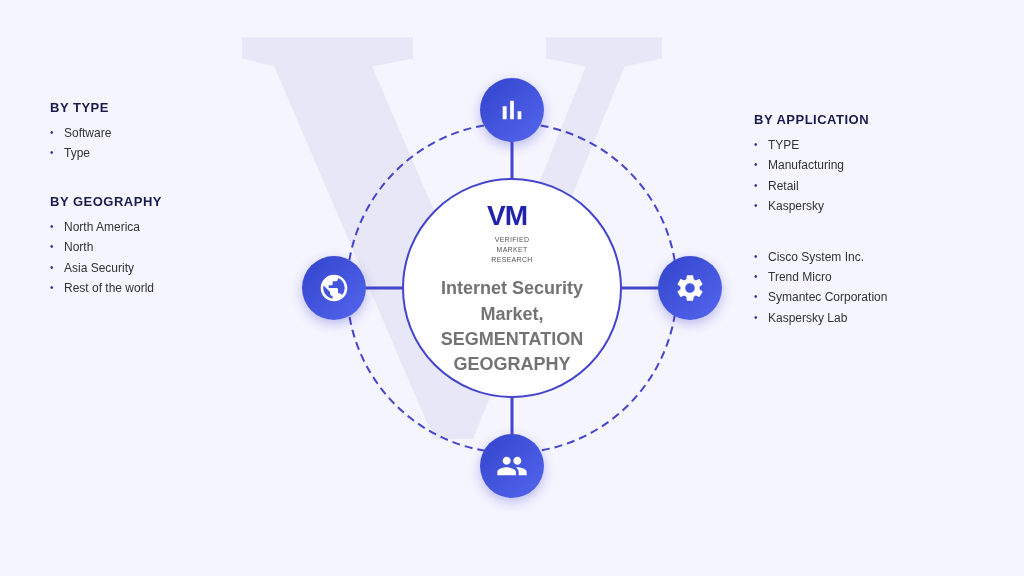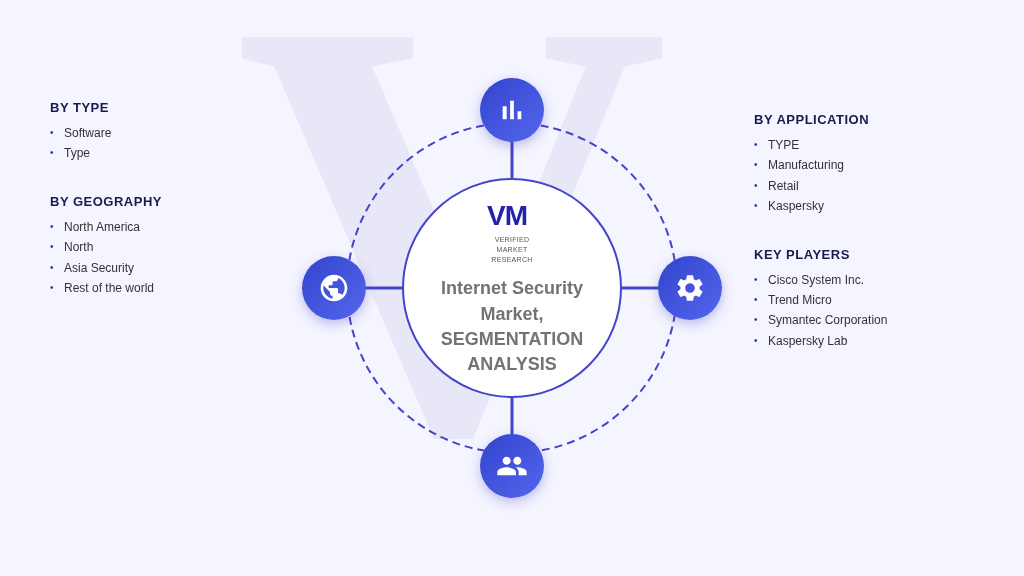--- a/index.html
+++ b/index.html
@@ -226,21 +226,20 @@
 
   <div class="right-panel">
     <div class="section-title">BY APPLICATION</div>
     <ul class="bullet-list">
       <li>TYPE</li>
       <li>Manufacturing</li>
       <li>Retail</li>
       <li>Kaspersky</li>
     </ul>
 
-    <div class="section-title">KEY PLAYERS</div>
     <ul class="bullet-list">
       <li>Cisco System Inc.</li>
       <li>Trend Micro</li>
       <li>Symantec Corporation</li>
       <li>Kaspersky Lab</li>
     </ul>
   </div>
 
   <div class="center-diagram">
 
@@ -266,21 +265,21 @@
           <svg width="50" height="30" viewBox="0 0 50 30" xmlns="http://www.w3.org/2000/svg">
             <text x="0" y="26" font-size="28" font-weight="900" fill="#2222aa" font-family="Arial">VM</text>
           </svg>
         </div>
         <div class="logo-text">VERIFIED<br>MARKET<br>RESEARCH</div>
       </div>
       <div class="center-text">
         <span>Internet Security</span><br>
         <span>Market,</span><br>
         <span>SEGMENTATION</span><br>
-        <span>ANALYSIS</span>
+        <span>GEOGRAPHY</span>
       </div>
     </div>
 
     <div class="icon-node node-left">
       <svg viewBox="0 0 24 24" xmlns="http://www.w3.org/2000/svg">
         <path d="M12 2C6.48 2 2 6.48 2 12s4.48 10 10 10 10-4.48 10-10S17.52 2 12 2zm-1 17.93c-3.95-.49-7-3.85-7-7.93 0-.62.08-1.21.21-1.79L9 15v1c0 1.1.9 2 2 2v1.93zm6.9-2.54c-.26-.81-1-1.39-1.9-1.39h-1v-3c0-.55-.45-1-1-1H8v-2h2c.55 0 1-.45 1-1V7h2c1.1 0 2-.9 2-2v-.41c2.93 1.19 5 4.06 5 7.41 0 2.08-.8 3.97-2.1 5.39z"></path>
       </svg>
     </div>
 
     <div class="icon-node node-right">

